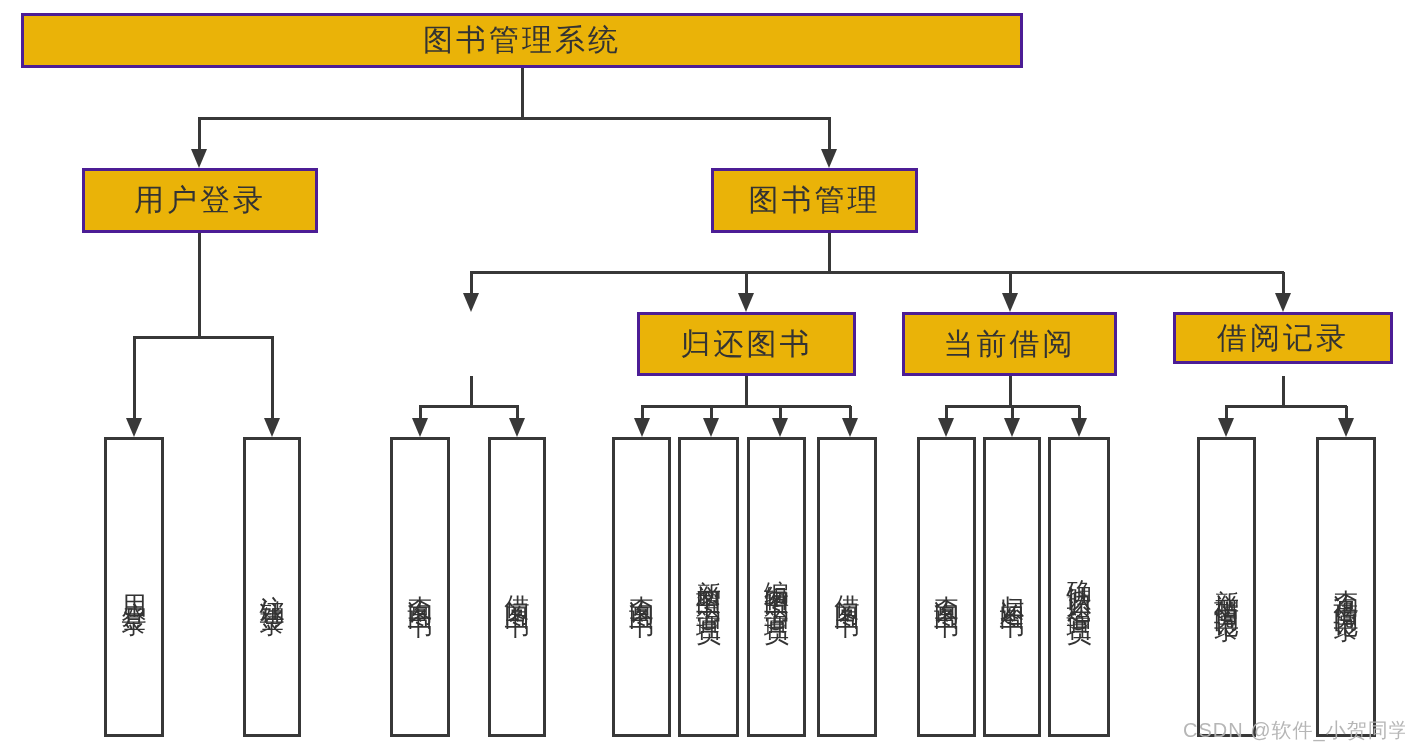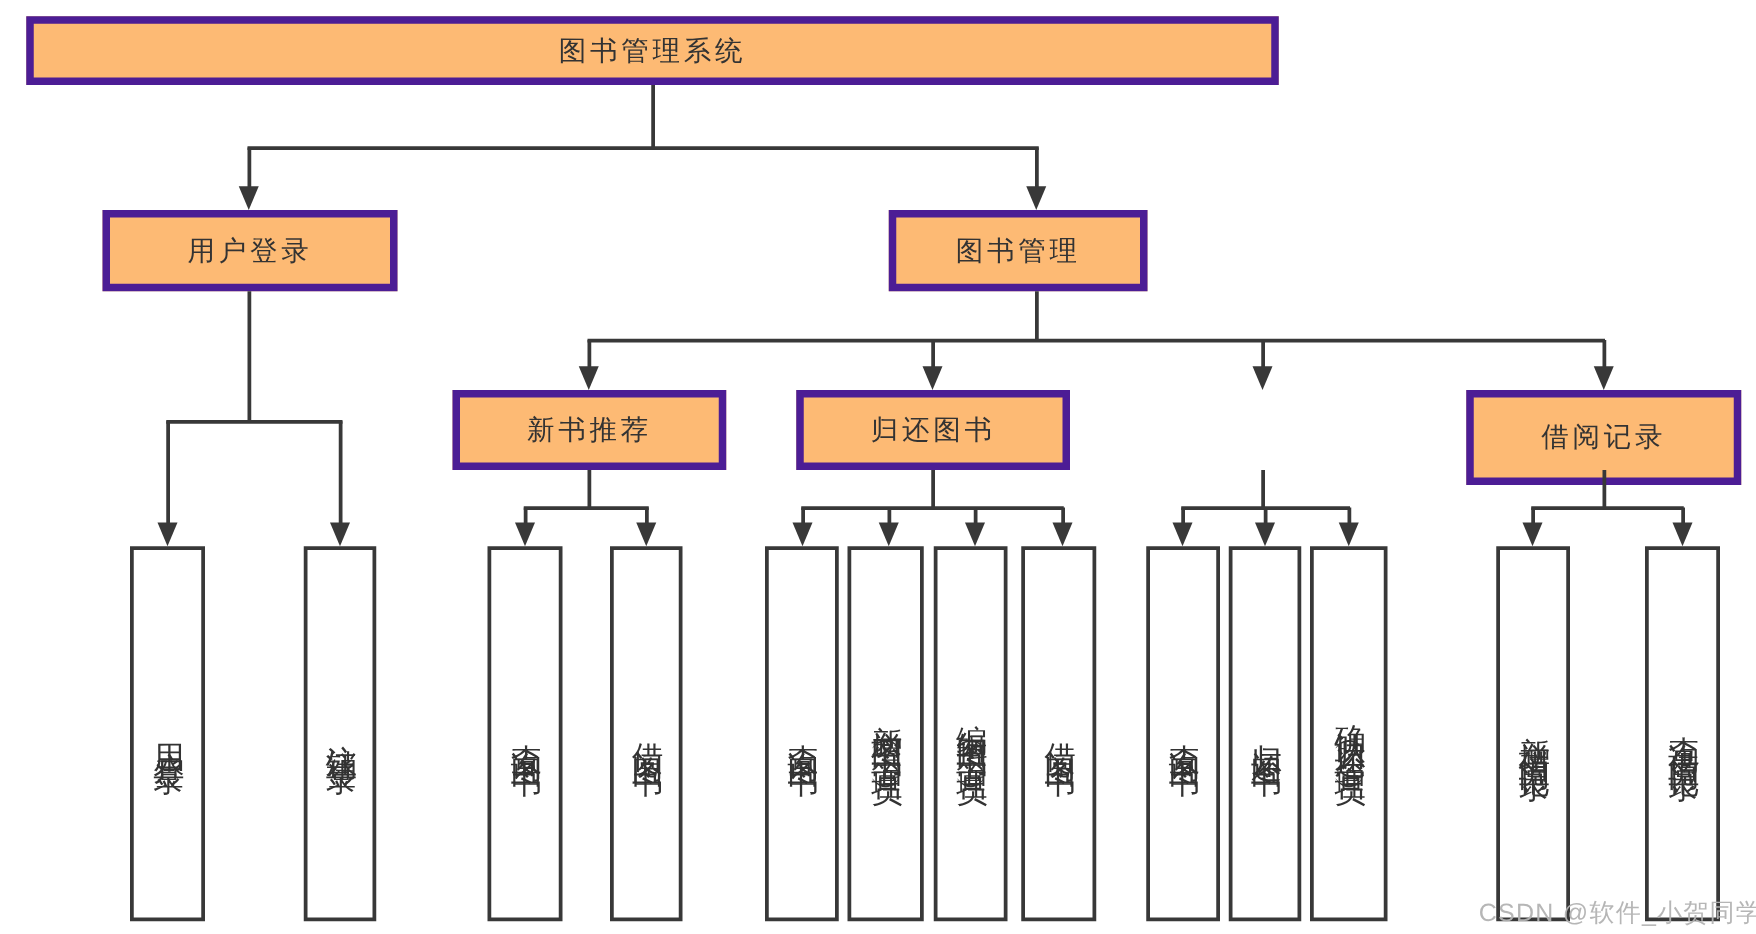--- a/index.html
+++ b/index.html
@@ -1,23 +1,23 @@
 <!DOCTYPE html>
 <html><head>
 <meta charset="utf-8">
 <style>
   html,body{margin:0;padding:0;background:#ffffff;}
   #canvas{
     position:relative;width:1405px;height:747px;background:#ffffff;
     font-family:"Liberation Sans","DejaVu Sans",sans-serif;overflow:hidden;
   }
   .box{
-    position:absolute;box-sizing:border-box;background:#fdba74;
-    border:6px solid #4c1d95;display:flex;align-items:center;justify-content:center;
-    color:#333333;font-size:22px;letter-spacing:3px;white-space:nowrap;
+    position:absolute;box-sizing:border-box;background:#eab308;
+    border:3px solid #4c1d95;display:flex;align-items:center;justify-content:center;
+    color:#333333;font-size:30px;letter-spacing:3px;white-space:nowrap;
   }
   .leaf{
     position:absolute;box-sizing:border-box;background:#ffffff;
     border:3px solid #383838;display:flex;align-items:center;justify-content:center;
     color:#333333;font-size:25px;
   }
   .leaf .vtext{
     writing-mode:vertical-rl;text-orientation:mixed;letter-spacing:6px;line-height:1;
   }
   .hline,.vline{position:absolute;background:#383838;}
@@ -63,27 +63,27 @@
   <div class="varrow" style="left:126px;top:337px;height:100px"></div>
   <div class="varrow" style="left:264px;top:337px;height:100px"></div>
 
   <div class="vline" style="left:828px;top:233px;height:39px"></div>
   <div class="hline" style="left:470px;top:271px;width:814px"></div>
   <div class="varrow" style="left:463px;top:272px;height:40px"></div>
   <div class="varrow" style="left:738px;top:272px;height:40px"></div>
   <div class="varrow" style="left:1002px;top:272px;height:40px"></div>
   <div class="varrow" style="left:1275px;top:272px;height:40px"></div>
 
-  <div class="box" style="left:362px;top:312px;width:219px;height:64px">
-    <span>新书推荐</span>
-  </div>
   <div class="box" style="left:637px;top:312px;width:219px;height:64px">
     <span>归还图书</span>
   </div>
-  <div class="box" style="left:1173px;top:312px;width:220px;height:76px">
+  <div class="box" style="left:902px;top:312px;width:215px;height:64px">
+    <span>当前借阅</span>
+  </div>
+  <div class="box" style="left:1173px;top:312px;width:220px;height:52px">
     <span>借阅记录</span>
   </div>
 
   <div class="vline" style="left:470px;top:376px;height:30px"></div>
   <div class="hline" style="left:419px;top:405px;width:100px"></div>
   <div class="varrow" style="left:412px;top:406px;height:31px"></div>
   <div class="varrow" style="left:509px;top:406px;height:31px"></div>
 
   <div class="vline" style="left:745px;top:376px;height:30px"></div>
   <div class="hline" style="left:641px;top:405px;width:210px"></div>

